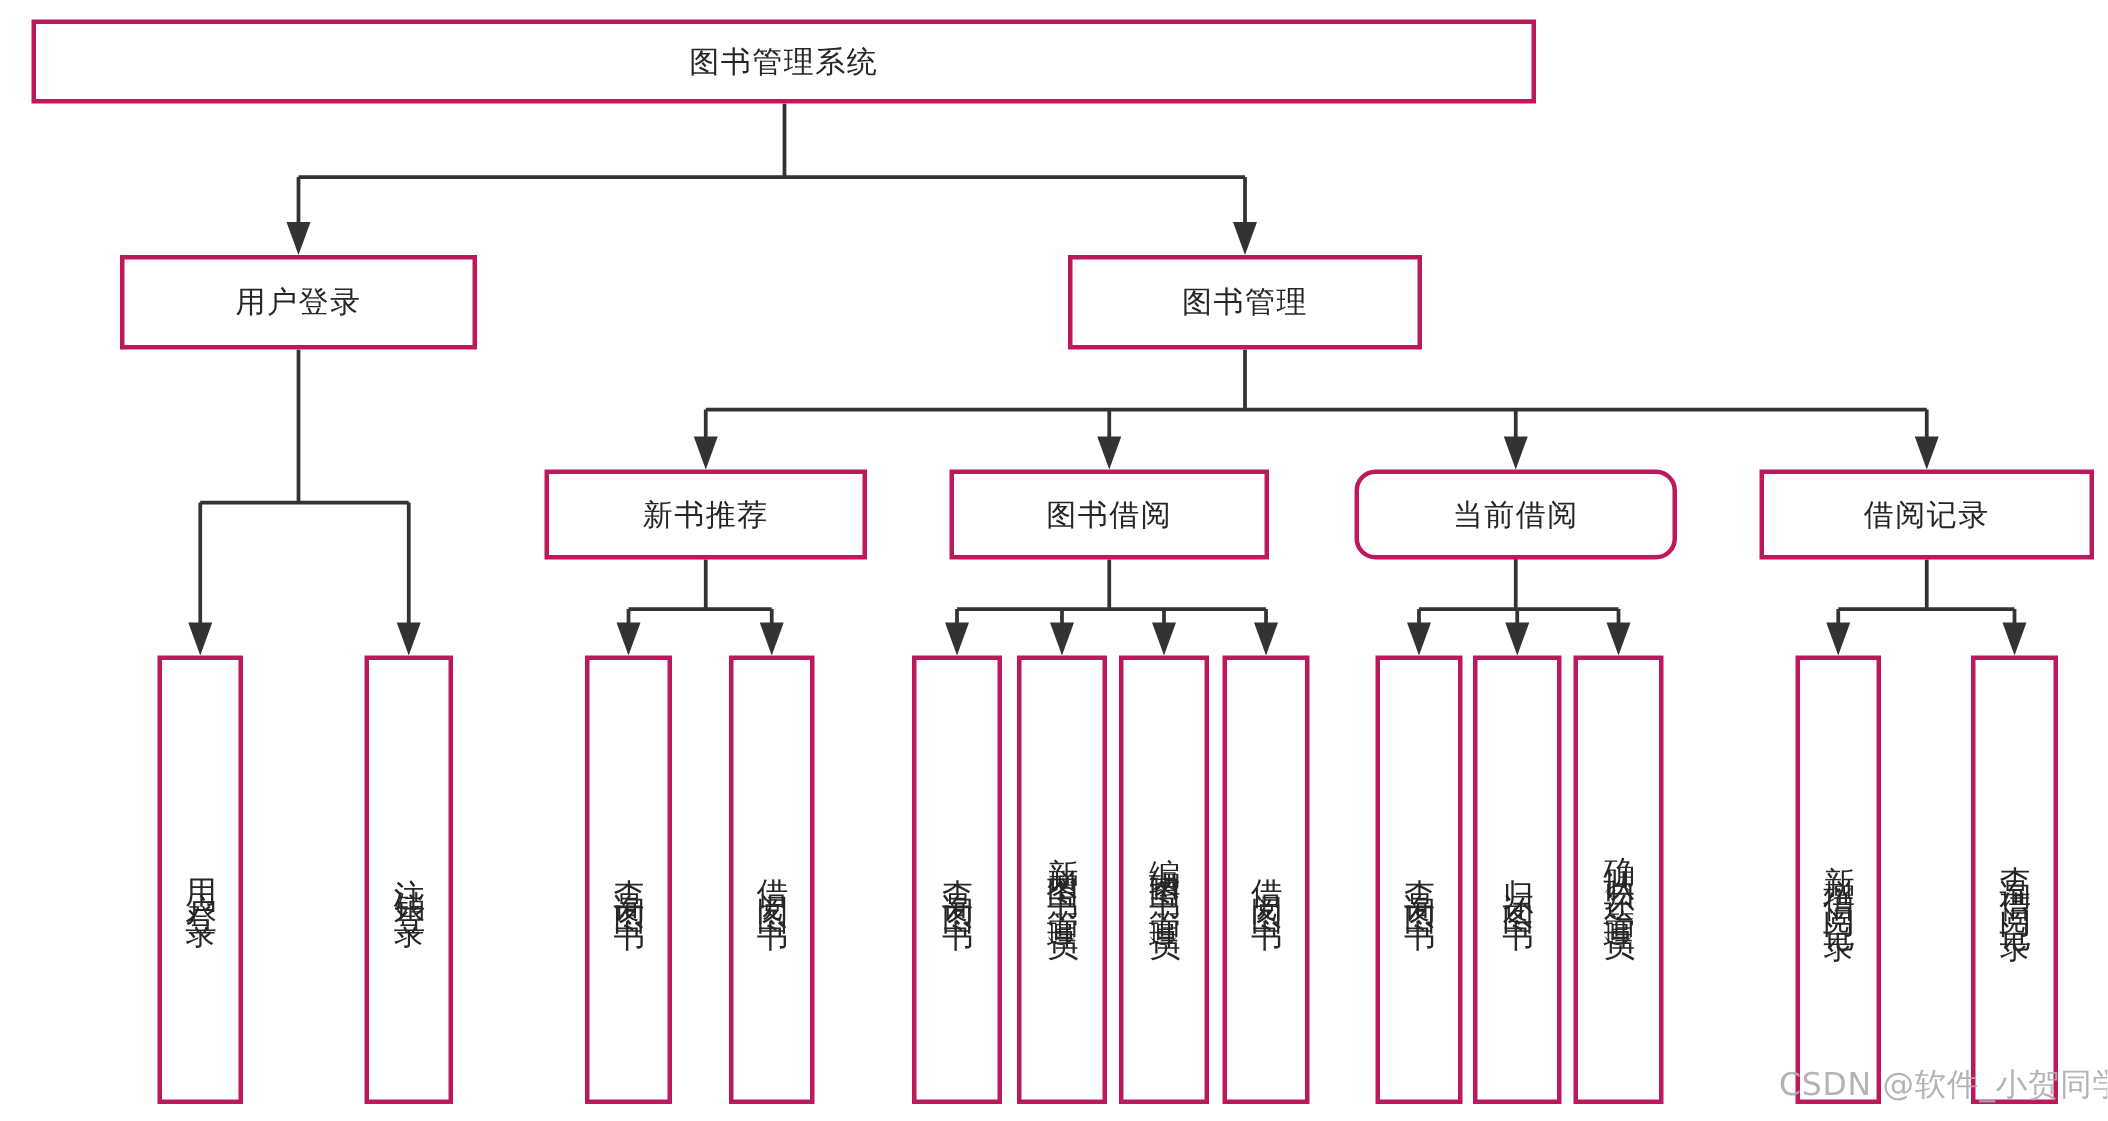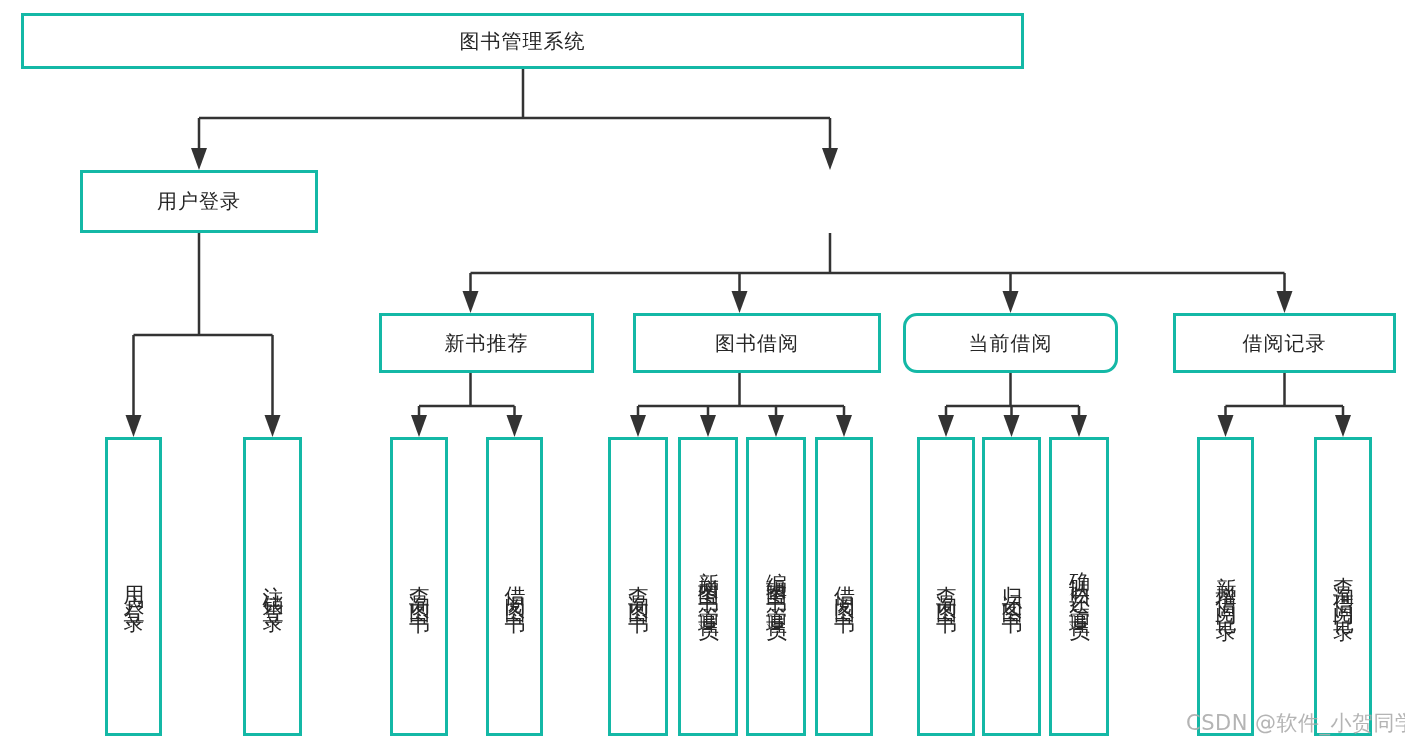--- a/index.html
+++ b/index.html
@@ -4,21 +4,21 @@
 <style>
   html,body{margin:0;padding:0;background:#ffffff;}
   body{font-family:"DejaVu Sans","Liberation Sans",sans-serif;}
   .stage{
     position:relative;width:1405px;height:747px;background:#ffffff;
     overflow:hidden;color:#262626;
   }
   svg.wires{position:absolute;left:0;top:0;z-index:1;}
   .node{
     position:absolute;box-sizing:border-box;background:#ffffff;
-    border:3px solid #14b8a6;display:flex;align-items:center;justify-content:center;
+    border:3px solid #be185d;display:flex;align-items:center;justify-content:center;
     z-index:2;
   }
   .h-label{font-size:20px;letter-spacing:1px;white-space:nowrap;}
   .v-label{
     writing-mode:vertical-rl;text-orientation:mixed;
     font-size:21px;letter-spacing:9px;line-height:1;white-space:nowrap;
   }
   .watermark{
     position:absolute;left:1186px;top:709px;z-index:6;
     font-size:21px;color:rgba(172,172,172,0.9);white-space:nowrap;
@@ -70,25 +70,28 @@
     </g>
   </svg>
 
   <div class="node" style="left:21px;top:13px;width:1003px;height:56px;">
     <span class="h-label">图书管理系统</span>
   </div>
 
   <div class="node" style="left:80px;top:170px;width:238px;height:63px;">
     <span class="h-label">用户登录</span>
   </div>
+  <div class="node" style="left:712px;top:170px;width:236px;height:63px;">
+    <span class="h-label">图书管理</span>
+  </div>
 
-  <div class="node" style="left:363px;top:313px;width:215px;height:60px;margin-left:16px;">
+  <div class="node" style="left:363px;top:313px;width:215px;height:60px;">
     <span class="h-label">新书推荐</span>
   </div>
-  <div class="node" style="left:633px;top:313px;width:248px;height:60px;text-align:center;">
+  <div class="node" style="left:633px;top:313px;width:213px;height:60px;text-align:center;">
     <span class="h-label">图书借阅</span>
   </div>
   <div class="node" style="left:903px;top:313px;width:215px;height:60px;border-radius:14px;">
     <span class="h-label">当前借阅</span>
   </div>
   <div class="node" style="left:1173px;top:313px;width:223px;height:60px;">
     <span class="h-label">借阅记录</span>
   </div>
 
   <div class="node leaf" style="left:105px;top:437px;width:57px;height:299px;">

